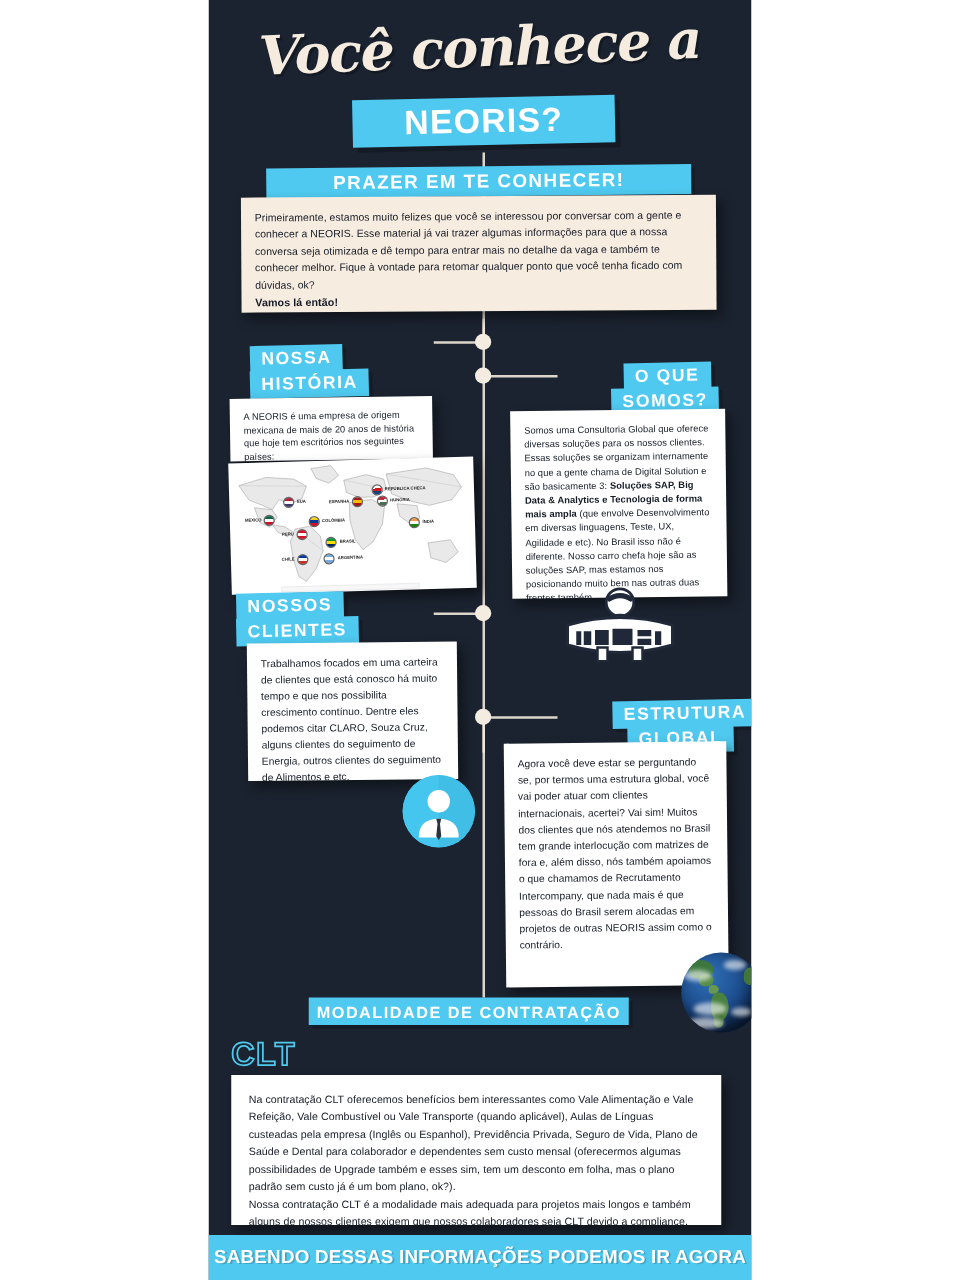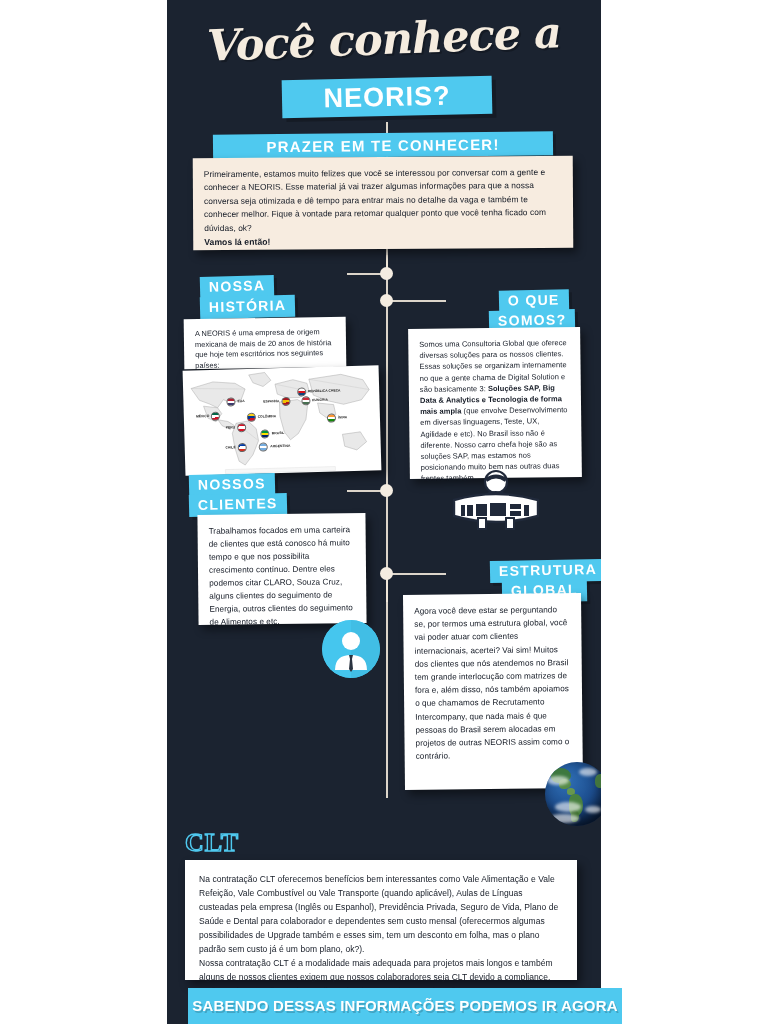--- a/index.html
+++ b/index.html
@@ -142,30 +142,29 @@
   .pin .lbl.r { left: 11px; }
   .pin .lbl.l { right: 11px; }
   
   .clt {
     position: absolute;
     font-size: 26px;
     font-weight: 700;
     letter-spacing: 1px;
     color: transparent;
     -webkit-text-stroke: 1.4px #4fc9ef;
-    font-family: Liberation Serif, serif;
+    font-family: Liberation Sans, sans-serif;
   }
   
   #footer {
     position: absolute;
     left: 167px; top: 988px; width: 434px; height: 36px;
     background: #4fc9ef;
     display: flex; align-items: center; justify-content: center;
     text-align: center;
-    margin-left: 21px;
   }
   #footer span {
     color: #ffffff;
     font-weight: 700;
     font-size: 15px;
     line-height: 16px;
     letter-spacing: .2px;
     text-shadow: 1.5px 1.5px 0 rgba(0,0,0,.18);
     font-family: "Liberation Sans", sans-serif;
   }
@@ -363,20 +362,23 @@
       <div class="land" style="left:24px; top:32px; width:14px; height:22px; background:#4d8438; border-radius:40% 60% 55% 45%;"></div>
       <div class="land" style="left:26px; top:48px; width:8px;  height:12px; background:#3f6f30;"></div>
       <div class="land" style="left:50px; top:12px; width:12px; height:14px; background:#46793a;"></div>
       <div class="cloud" style="left:2px;  top:14px; width:22px; height:9px;"></div>
       <div class="cloud" style="left:10px; top:40px; width:26px; height:10px;"></div>
       <div class="cloud" style="left:34px; top:6px;  width:18px; height:8px;"></div>
       <div class="cloud" style="left:4px;  top:52px; width:30px; height:9px;"></div>
       <div class="cloud" style="left:40px; top:44px; width:16px; height:7px;"></div>
     </div>
 
+    <div class="banner" style="left:80px; top:798px; width:256px; height:22px; font-size:13px;">
+      <span>MODALIDADE DE CONTRATAÇÃO</span>
+    </div>
     <div class="clt" style="left:18px; top:828px;">CLT</div>
     <div class="card body-pad" style="left:18px; top:860px; width:392px; height:120px; padding:12px 14px;">
       <p style="font-size:8.5px; line-height:14px;">Na contratação CLT oferecemos benefícios bem interessantes como Vale Alimentação e Vale Refeição, Vale Combustível ou Vale Transporte (quando aplicável), Aulas de Línguas custeadas pela empresa (Inglês ou Espanhol), Previdência Privada, Seguro de Vida, Plano de Saúde e Dental para colaborador e dependentes sem custo mensal (oferecermos algumas possibilidades de Upgrade também e esses sim, tem um desconto em folha, mas o plano padrão sem custo já é um bom plano, ok?).</p>
       <p style="font-size:8.5px; line-height:14px;">Nossa contratação CLT é a modalidade mais adequada para projetos mais longos e também alguns de nossos clientes exigem que nossos colaboradores seja CLT devido a compliance, então acabamos não tendo escolha sobre isso em algumas situações.</p>
     </div>
   </div>
 
   <div id="footer">
     <span>
       <span>SABENDO DESSAS INFORMAÇÕES PODEMOS IR AGORA</span><br>

